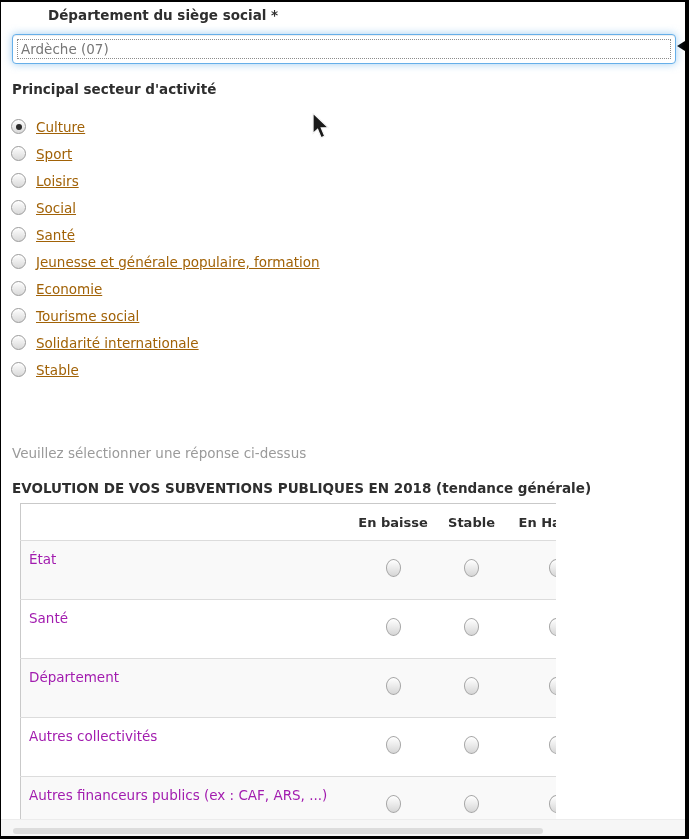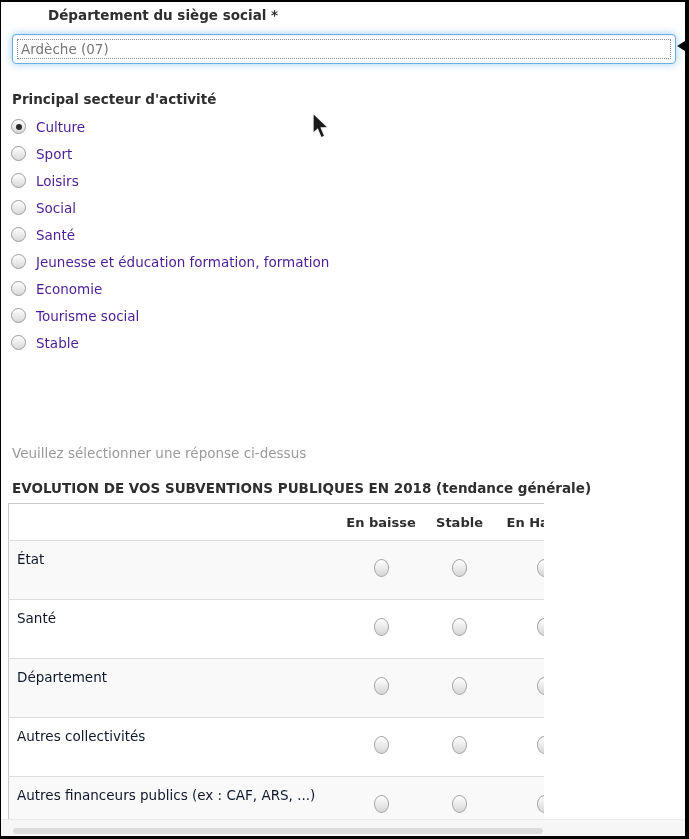--- a/index.html
+++ b/index.html
@@ -13,21 +13,21 @@
   
   .frame-top{position:absolute;left:0;top:0;width:689px;height:2px;background:#000;}
   .frame-left{position:absolute;left:0;top:0;width:1px;height:839px;background:#000;}
   .frame-right{position:absolute;left:685px;top:0;width:4px;height:839px;background:#000;}
   .frame-bottom{position:absolute;left:0;top:835px;width:689px;height:4px;background:#000;}
   .edge-arrow{position:absolute;left:677px;top:41px;width:0;height:0;
     border-top:5px solid transparent;border-bottom:5px solid transparent;border-right:8px solid #000;}
 
   .bold-label{position:absolute;left:12px;font-size:13.5px;font-weight:bold;color:#2e2e2e;white-space:nowrap;}
   #dept-label{top:7px;margin-left:36px;}
-  #sector-label{top:91px;}
+  #sector-label{top:81px;}
   #subv-heading{top:480px;}
 
   
   .dept-input{
     position:absolute;left:12px;top:34px;width:662px;height:28px;
     background:#fff;border:1px solid #66afe9;border-radius:4px;
     box-shadow:inset 0 1px 1px rgba(0,0,0,.075),0 0 8px rgba(102,175,233,.6);
     display:flex;align-items:center;
   }
   .focus-ring{
@@ -42,40 +42,40 @@
   .radio{
     width:13px;height:13px;border-radius:50%;flex:0 0 auto;
     border:1px solid #9b9b9b;
     background:linear-gradient(#fefefe,#d9d9d9);
     box-shadow:inset 0 1px 1px rgba(255,255,255,.8);
     position:relative;margin-right:10px;
   }
   .radio.checked::after{
     content:"";position:absolute;left:3.5px;top:3.5px;width:6px;height:6px;border-radius:50%;background:#2b2b2b;
   }
-  .option-label{font-size:13.5px;color:#4c1d95;white-space:nowrap;}
+  .option-label{font-size:13.5px;color:#a16207;white-space:nowrap;text-decoration:underline;}
   .hint{position:absolute;left:12px;top:445px;font-size:13.5px;color:#9a9a9a;white-space:nowrap;}
 
   
   .table-wrap{
-    position:absolute;left:8px;top:503px;width:536px;height:332px;overflow:hidden;
+    position:absolute;left:20px;top:503px;width:536px;height:332px;overflow:hidden;
   }
   table.subv{
     border-collapse:collapse;table-layout:fixed;width:683px;background:#fff;
     border:1px solid #c9c9c9;
   }
   table.subv th,table.subv td{border:0;border-bottom:1px solid #dcdcdc;}
   table.subv thead th{
     height:36px;font-size:13px;font-weight:bold;color:#2e2e2e;
     text-align:center;vertical-align:middle;white-space:nowrap;background:#fff;padding:0;
   }
   table.subv tbody tr{height:59px;}
   table.subv tbody tr.striped{background:#f9f9f9;}
   td.row-label{
-    vertical-align:top;padding:10px 8px 0 8px;font-size:13.5px;color:#0f172a;white-space:nowrap;
+    vertical-align:top;padding:10px 8px 0 8px;font-size:13.5px;color:#a21caf;white-space:nowrap;
   }
   td.radio-cell{vertical-align:middle;text-align:center;padding:0;}
   .radio.table-radio{
     display:inline-block;width:13px;height:16px;margin:0;border-radius:50%;
     border:1px solid #a5a5a5;background:linear-gradient(#ffffff,#d6d6d6);
   }
 
   
   .hscroll-track{
     position:absolute;left:1px;top:819px;width:684px;height:16px;
@@ -122,29 +122,33 @@
   <li class="option-item">
     <span class="radio"></span>
     <span class="option-label">Social</span>
   </li>
   <li class="option-item">
     <span class="radio"></span>
     <span class="option-label">Santé</span>
   </li>
   <li class="option-item">
     <span class="radio"></span>
-    <span class="option-label">Jeunesse et éducation formation, formation</span>
+    <span class="option-label">Jeunesse et générale populaire, formation</span>
   </li>
   <li class="option-item">
     <span class="radio"></span>
     <span class="option-label">Economie</span>
   </li>
   <li class="option-item">
     <span class="radio"></span>
     <span class="option-label">Tourisme social</span>
+  </li>
+  <li class="option-item">
+    <span class="radio"></span>
+    <span class="option-label">Solidarité internationale</span>
   </li>
   <li class="option-item">
     <span class="radio"></span>
     <span class="option-label">Stable</span>
   </li>
 </ul>
 
 <div class="hint">Veuillez sélectionner une réponse ci-dessus</div>
 
 <div id="subv-heading" class="bold-label">EVOLUTION DE VOS SUBVENTIONS PUBLIQUES EN 2018 (tendance générale)</div>

